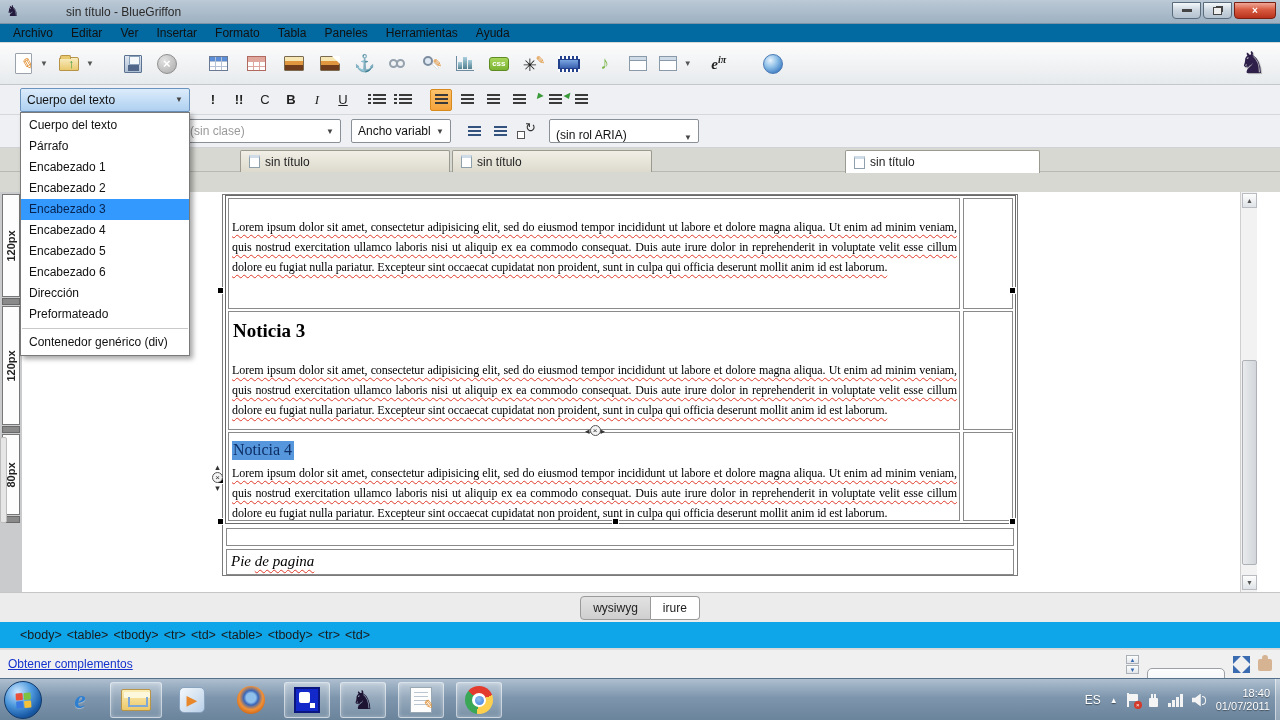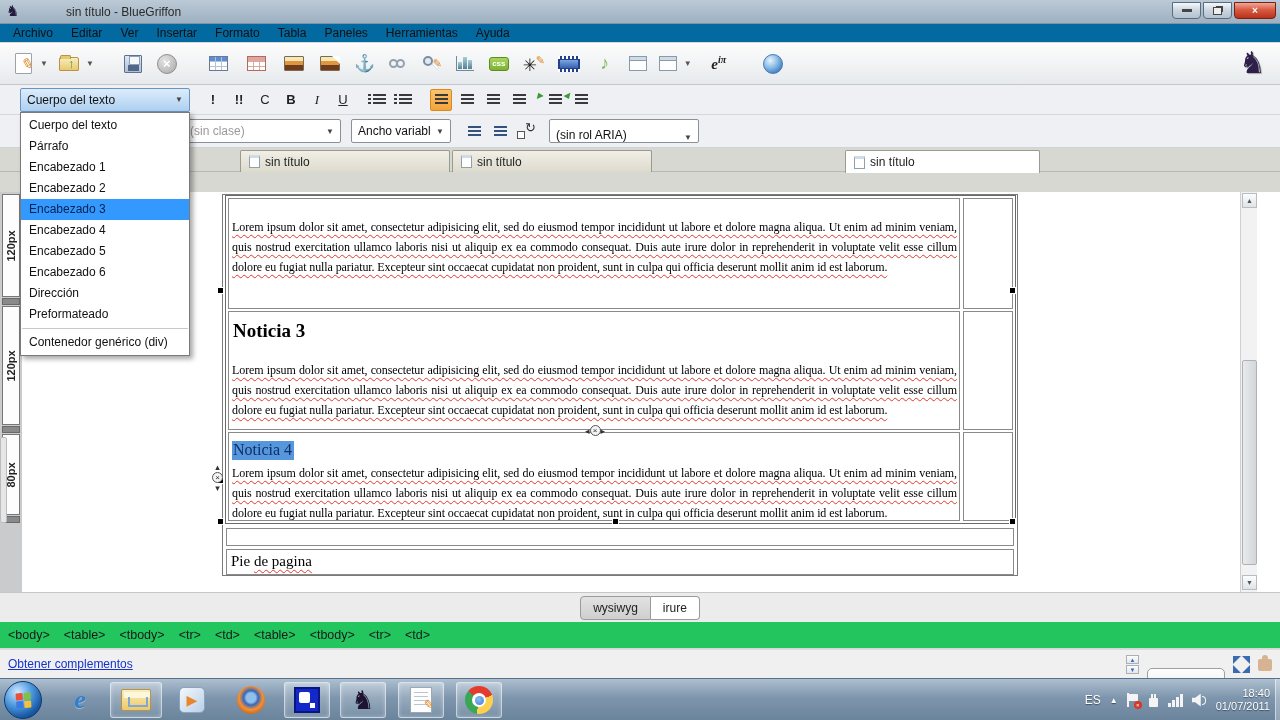--- a/index.html
+++ b/index.html
@@ -119,40 +119,40 @@
 
   
   .cell { position:absolute; border:1px solid #8a8a8a; background:#fff; overflow:hidden; }
   .outer-tbl { position:absolute; border:1px solid #7a7a7a; }
   .inner-tbl { position:absolute; border:1px solid #6a6a6a; }
   .doc-h2 { font-family:"Liberation Serif", serif; font-size:19px; font-weight:bold; color:#000; margin:8px 0 0 4px; }
   .doc-h4 { font-family:"Liberation Serif", serif; font-size:16px; color:#0d2f66; margin:8px 0 0 3px; display:inline-block; background:#5596dd; padding:0 2px 1px 1px; }
   .doc-p { font-family:"Liberation Serif", serif; font-size:12px; line-height:20px; color:#000; text-align:justify; margin:18px 2px 0 3px; letter-spacing:-0.1px;
            text-decoration:underline; text-decoration-style:wavy; text-decoration-color:#e03a2a; text-decoration-thickness:1px; text-underline-offset:3px; }
   .doc-p.tight { margin-top:3px; }
-  .doc-footer { font-family:"Liberation Serif", serif; font-size:15px; color:#000; padding:3px 0 0 4px; white-space:nowrap; }
+  .doc-footer { font-family:"Liberation Serif", serif; font-size:15px; color:#000; padding:3px 0 0 4px; white-space:nowrap;font-style:italic; }
   .sq { text-decoration:underline wavy #e03a2a 1px; text-underline-offset:3px; }
   .handle { position:absolute; width:7px; height:7px; background:#000; border:1px solid #fff; z-index:5; }
   .rw { position:absolute; z-index:6; display:flex; align-items:center; gap:0; font-size:9px; color:#333; }
   .rw .circ { width:11px; height:11px; border:1px solid #555; border-radius:50%; background:#f4f4f4; display:flex; align-items:center; justify-content:center; font-size:8px; color:#333; line-height:1; }
   .rw.vert { flex-direction:column; }
 
   
   .vscroll { position:absolute; left:1240px; top:0; width:17px; height:400px; background:#f2f2f2; border-left:1px solid #cfcfcf; }
   .sbtn { position:absolute; left:1px; width:15px; height:15px; background:linear-gradient(#fdfdfd,#dfe3e7); border:1px solid #b8bcc0; display:flex; align-items:center; justify-content:center; font-size:7px; color:#555; }
   .sthumb { position:absolute; left:1px; width:15px; background:linear-gradient(to right,#e8eaec,#d2d6da); border:1px solid #aeb2b6; border-radius:2px; }
 
   
   .viewbar { left:0; top:592px; width:1280px; height:30px; background:#ececec; border-top:1px solid #c6c6c6; display:flex; align-items:center; justify-content:center; }
   .vtbtn { height:24px; padding:9px 12px; display:flex; align-items:center; font-size:12px; color:#222; border:1px solid #9a9a9a; }
   .vtbtn.wys { background:linear-gradient(#e2e2e2,#cfcfcf); border-radius:4px 0 0 4px; }
   .vtbtn.src { background:#fff; border-left:none; border-radius:0 4px 4px 0; }
 
   
-  .statusbar { left:0; top:622px; width:1280px; height:27px; background:#22c55e; border-bottom:1px solid #d8d8d8; display:flex; align-items:center; gap:14px; padding-left:8px; }
+  .statusbar { left:0; top:622px; width:1280px; height:27px; background:#0ea5e9; border-bottom:1px solid #d8d8d8; display:flex; align-items:center; gap:5px; padding-left:20px; }
   .crumb { font-size:12.5px; color:#1a1a1a; }
 
   
   .addonbar { left:0; top:649px; width:1280px; height:29px; background:#f0f0f0; border-top:1px solid #dcdcdc; display:flex; align-items:center; }
   .addon-link { margin-left:8px; font-size:12px; color:#1533cc; text-decoration:underline; }
   .addon-right { position:absolute; right:8px; top:0; height:29px; display:flex; align-items:center; gap:8px; }
   .spinner { display:flex; flex-direction:column; gap:1px; }
   .spinner i { width:13px; height:9px; background:linear-gradient(#fdfdfd,#e2e6ea); border:1px solid #aab0b6; display:flex; align-items:center; justify-content:center; font-size:6px; color:#3a6ab0; font-style:normal; }
   .zoombox { width:78px; height:23px; background:linear-gradient(#fdfdfd,#eef1f4); border:1px solid #9aa0a6; border-radius:5px; display:flex; align-items:flex-end; padding:0 7px;margin-top:30px; }
   .zoombox .cval { flex:1; font-size:12px; }

